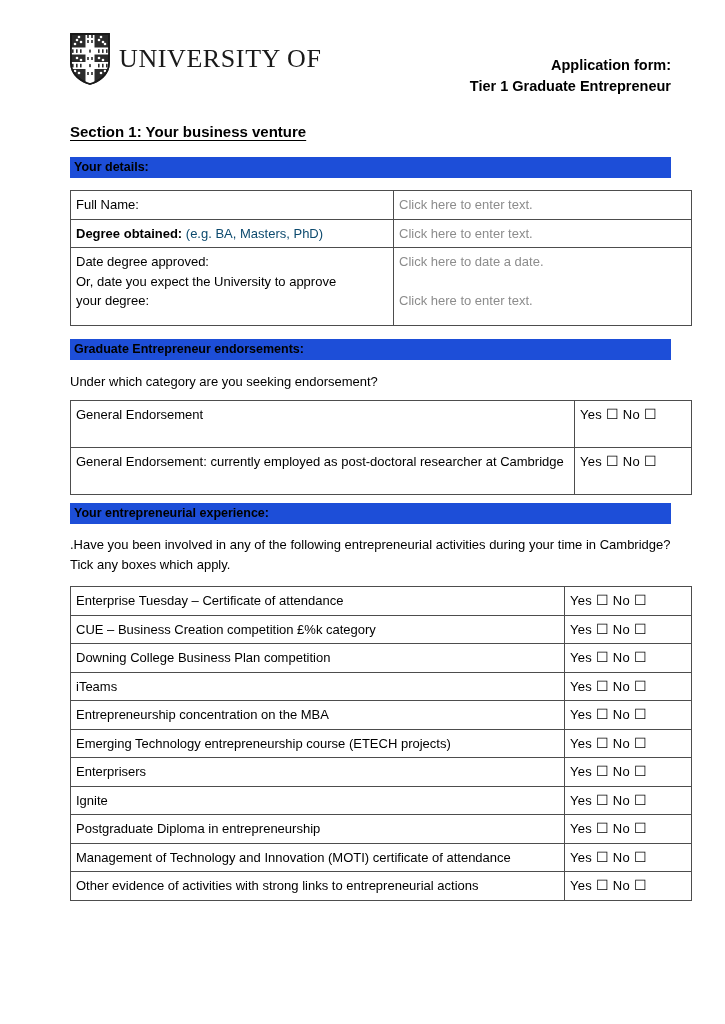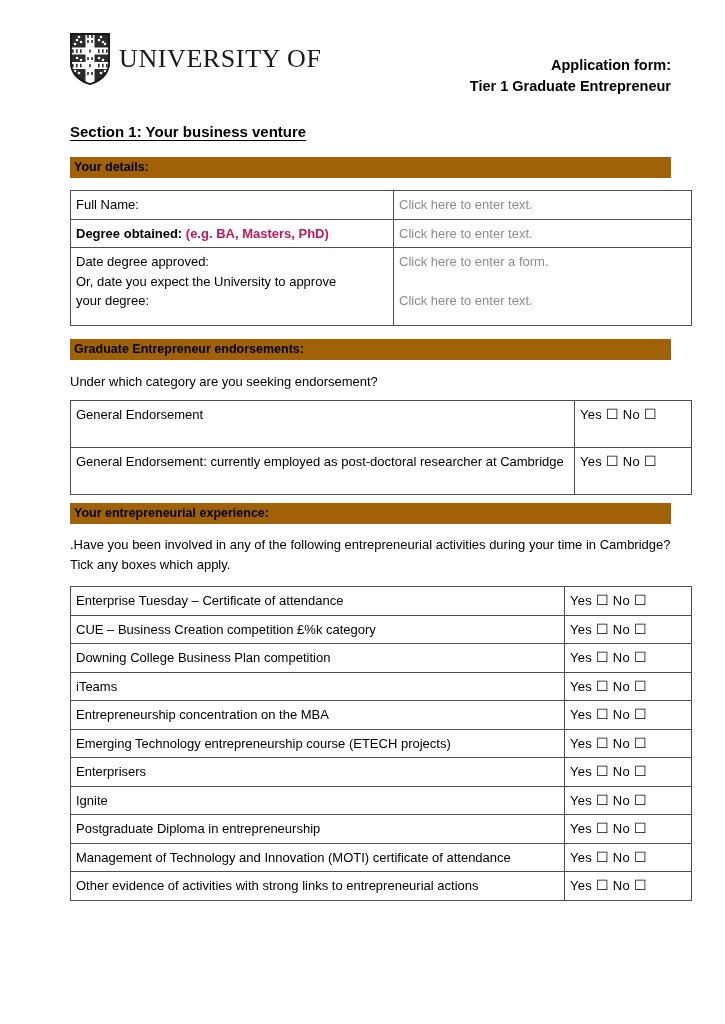--- a/index.html
+++ b/index.html
@@ -81,21 +81,21 @@
     font-weight: bold;
     text-decoration: underline;
     text-underline-offset: 3px;
   }
 
   
   .greybar {
     position: absolute;
     left: 62px;
     width: 601px;
-    background: #a16207;
+    background: #1d4ed8;
     font-size: 12.5px;
     font-weight: bold;
     line-height: 19px;
     padding: 1px 4px;
     box-sizing: border-box;
   }
   #bar-details   { top: 157px; }
   #bar-endorse   { top: 339px; }
   #bar-experience{ top: 503px; }
 
@@ -117,21 +117,21 @@
     table-layout: fixed;
     font-size: 13px;
   }
   table.form td {
     border: 1px solid #4d4d4d;
     padding: 4px 5px;
     vertical-align: top;
     line-height: 19.5px;
   }
   .placeholder { color: #8c8c8c; }
-  .hint { color: #be185d; font-weight: bold; }
+  .hint { color: #0c4a6e; font-weight: normal; }
   .lbl-bold { font-weight: bold; }
 
   
   #table-details {
     left: 62px;
     top: 190px;
     width: 601px;
   }
   #table-details td.c1 { width: 312px; }
   #table-details td.c2 { width: 287px; margin-top: 27px; }
@@ -263,21 +263,21 @@
         <span class="placeholder">Click here to enter text.</span>
       </td>
     </tr>
     <tr class="row-tall">
       <td class="c1">
         <div>Date degree approved:</div>
         <div>Or, date you expect the University to approve</div>
         <div>your degree:</div>
       </td>
       <td class="c2">
-        <div class="placeholder">Click here to enter a form.</div>
+        <div class="placeholder">Click here to date a date.</div>
         <div style="height:19.5px"></div>
         <div class="placeholder">Click here to enter text.</div>
       </td>
     </tr>
   </tbody>
     </table>
 
   <div class="greybar" id="bar-endorse">Graduate Entrepreneur endorsements:</div>
 
   <div class="para" id="para-category">Under which category are you seeking endorsement?</div>

